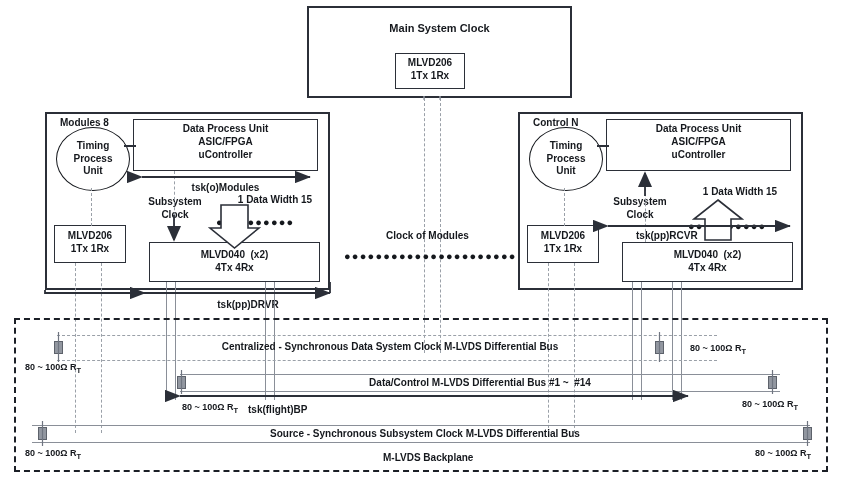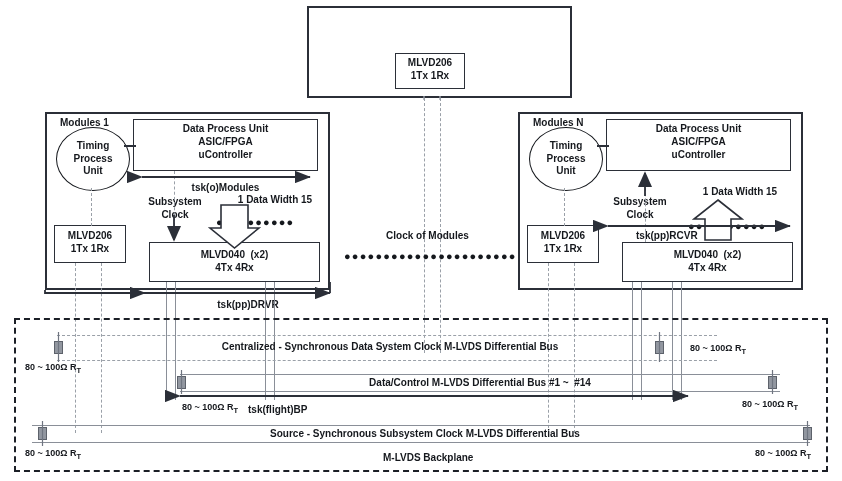--- a/index.html
+++ b/index.html
@@ -34,29 +34,30 @@
   svg.ovl{position:absolute;left:0;top:0;width:842px;height:481px;pointer-events:none;}
 
   .dots{position:absolute;color:#15181d;font-size:11px;letter-spacing:1.2px;white-space:nowrap;font-weight:bold;}
 </style>
 </head>
 <body>
 
 <div id="stage">
 
   <div class="box" style="left:307px;top:6px;width:265px;height:92px;"></div>
+  <div class="lbl t11 ctr" style="left:307px;top:22px;width:265px;">Main System Clock</div>
   <div class="box thin" style="left:395px;top:53px;width:70px;height:36px;"></div>
   <div class="lbl t10 ctr" style="left:395px;top:57px;width:70px;">MLVD206</div>
   <div class="lbl t10 ctr" style="left:395px;top:70px;width:70px;">1Tx 1Rx</div>
 
   <div class="vdash" style="left:424px;top:98px;height:255px;"></div>
   <div class="vdash" style="left:440px;top:98px;height:255px;"></div>
 
   <div class="box" style="left:45px;top:112px;width:285px;height:178px;"></div>
-  <div class="lbl t10" style="left:60px;top:117px;">Modules 1</div>
+  <div class="lbl t10" style="left:60px;top:117px;">Modules 8</div>
 
   <div class="ellipse lbl t10" style="left:56px;top:127px;width:72px;height:62px;">Timing
 Process
 Unit</div>
 
   <div class="box thin" style="left:133px;top:119px;width:185px;height:52px;"></div>
   <div class="lbl t10 ctr" style="left:133px;top:123px;width:185px;">Data Process Unit</div>
   <div class="lbl t10 ctr" style="left:133px;top:136px;width:185px;">ASIC/FPGA</div>
   <div class="lbl t10 ctr" style="left:133px;top:149px;width:185px;">uController</div>
 
@@ -89,21 +90,21 @@
 
   <div class="vg" style="left:166px;top:282px;height:118px;"></div>
   <div class="vg" style="left:175px;top:282px;height:118px;"></div>
   <div class="vg" style="left:265px;top:282px;height:118px;"></div>
   <div class="vg" style="left:274px;top:282px;height:118px;"></div>
 
   <div class="lbl t10 ctr" style="left:355px;top:230px;width:145px;">Clock of Modules</div>
   <div class="dots" style="left:344px;top:250px;">●●●●●●●●●●●●●●●●●●●●●●</div>
 
   <div class="box" style="left:518px;top:112px;width:285px;height:178px;"></div>
-  <div class="lbl t10" style="left:533px;top:117px;">Modules N</div>
+  <div class="lbl t10" style="left:533px;top:117px;">Control N</div>
 
   <div class="ellipse lbl t10" style="left:529px;top:127px;width:72px;height:62px;">Timing
 Process
 Unit</div>
 
   <div class="box thin" style="left:606px;top:119px;width:185px;height:52px;"></div>
   <div class="lbl t10 ctr" style="left:606px;top:123px;width:185px;">Data Process Unit</div>
   <div class="lbl t10 ctr" style="left:606px;top:136px;width:185px;">ASIC/FPGA</div>
   <div class="lbl t10 ctr" style="left:606px;top:149px;width:185px;">uController</div>
 

